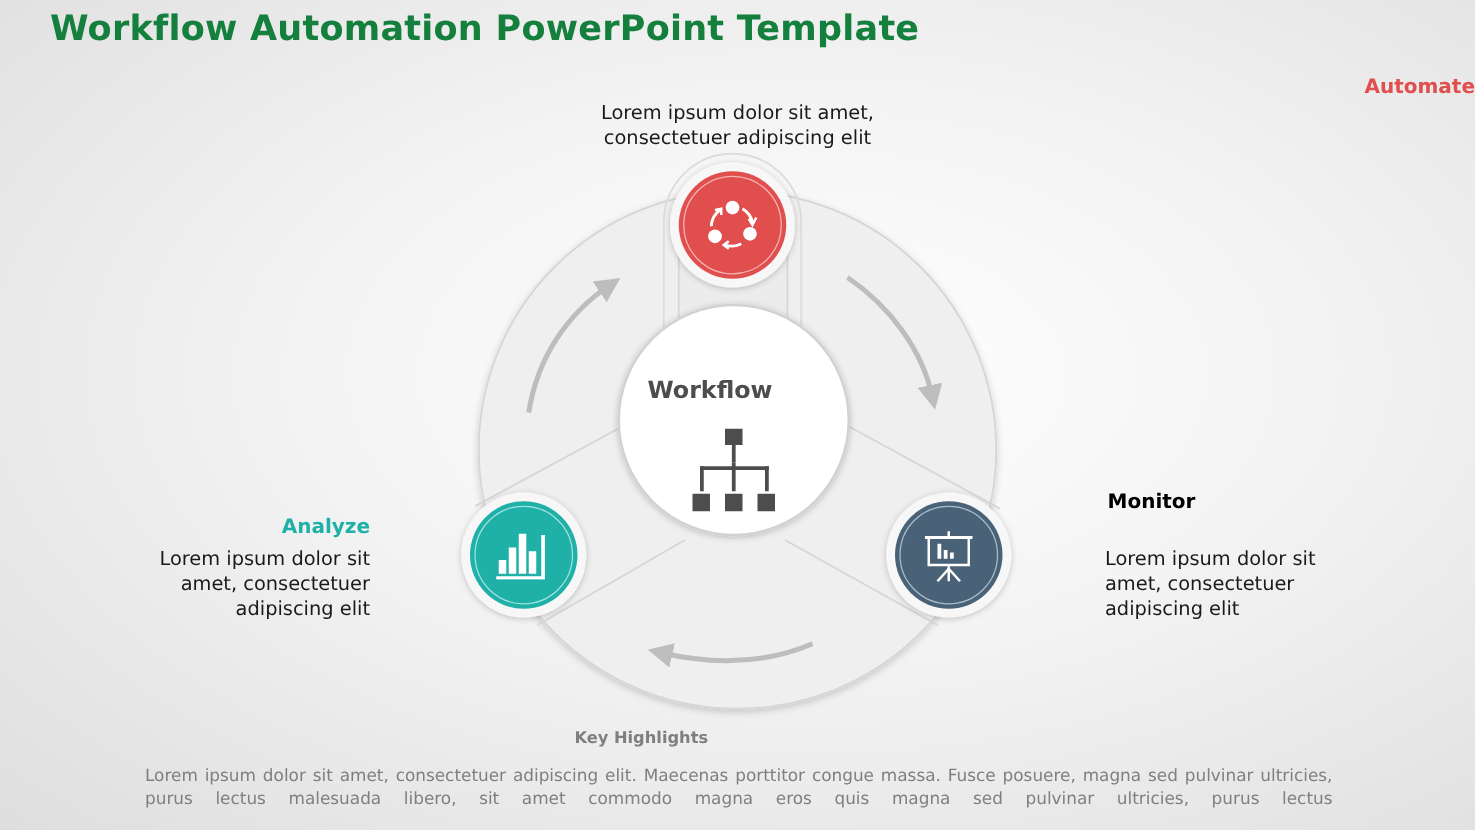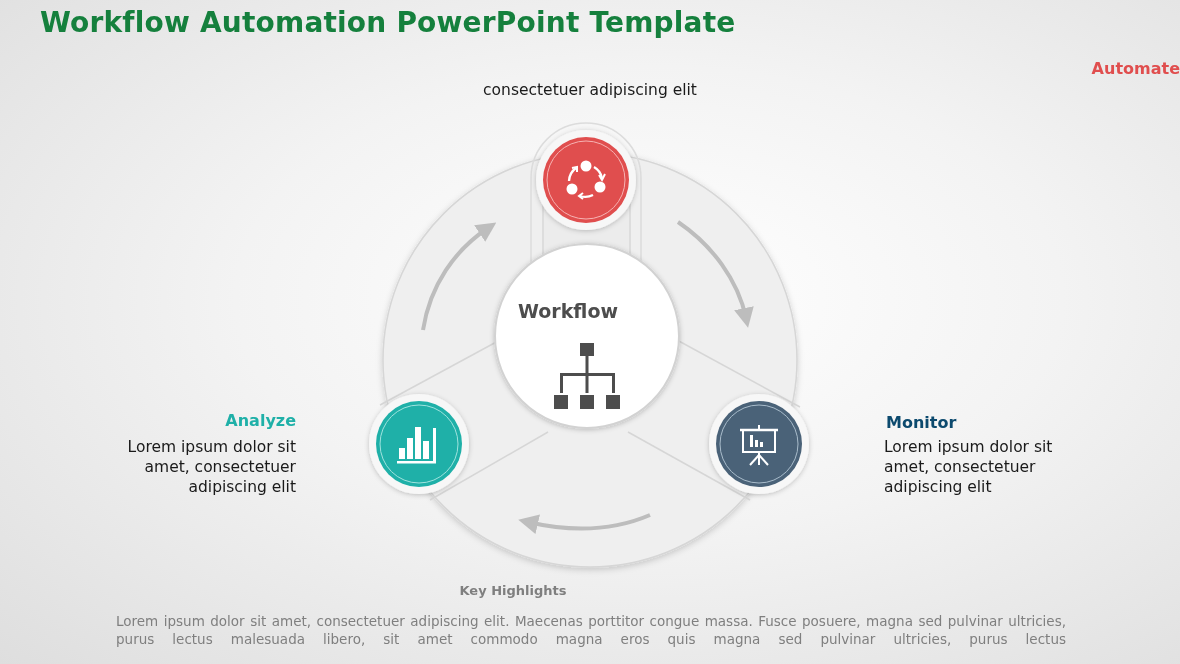--- a/index.html
+++ b/index.html
@@ -25,31 +25,32 @@
     text-align-last: justify;
   }
 </style>
 </head>
 <body>
 
 <div class="title">Workflow Automation PowerPoint Template</div>
 
 <div class="lbl-head" style="left:0; width:1180px; text-align:right; top:59px; color:#e04e4e;">Automate</div>
 <div class="lbl-body" style="left:0; width:1180px; text-align:center; top:80px;">
+  <div>Lorem ipsum dolor sit amet,</div>
   <div>consectetuer adipiscing elit</div>
 </div>
 
 <div class="lbl-head" style="right:884px; top:411px; color:#1fb0a8; text-align:right;">Analyze</div>
 <div class="lbl-body" style="right:884px; top:437px; text-align:right;">
   <div>Lorem ipsum dolor sit</div>
   <div>amet, consectetuer</div>
   <div>adipiscing elit</div>
 </div>
 
-<div class="lbl-head" style="left:886px; top:413px; color:#0c4a6e;">Monitor</div>
+<div class="lbl-head" style="left:886px; top:391px; color:#000000;">Monitor</div>
 <div class="lbl-body" style="left:884px; top:437px;">
   <div>Lorem ipsum dolor sit</div>
   <div>amet, consectetuer</div>
   <div>adipiscing elit</div>
 </div>
 
 <svg id="diagram" width="1180" height="664" viewBox="0 0 1180 664">
   <defs>
     <filter id="sh" x="-20%" y="-20%" width="140%" height="140%">
       <feDropShadow dx="0" dy="2" stdDeviation="3" flood-color="#000" flood-opacity="0.18"></feDropShadow>

